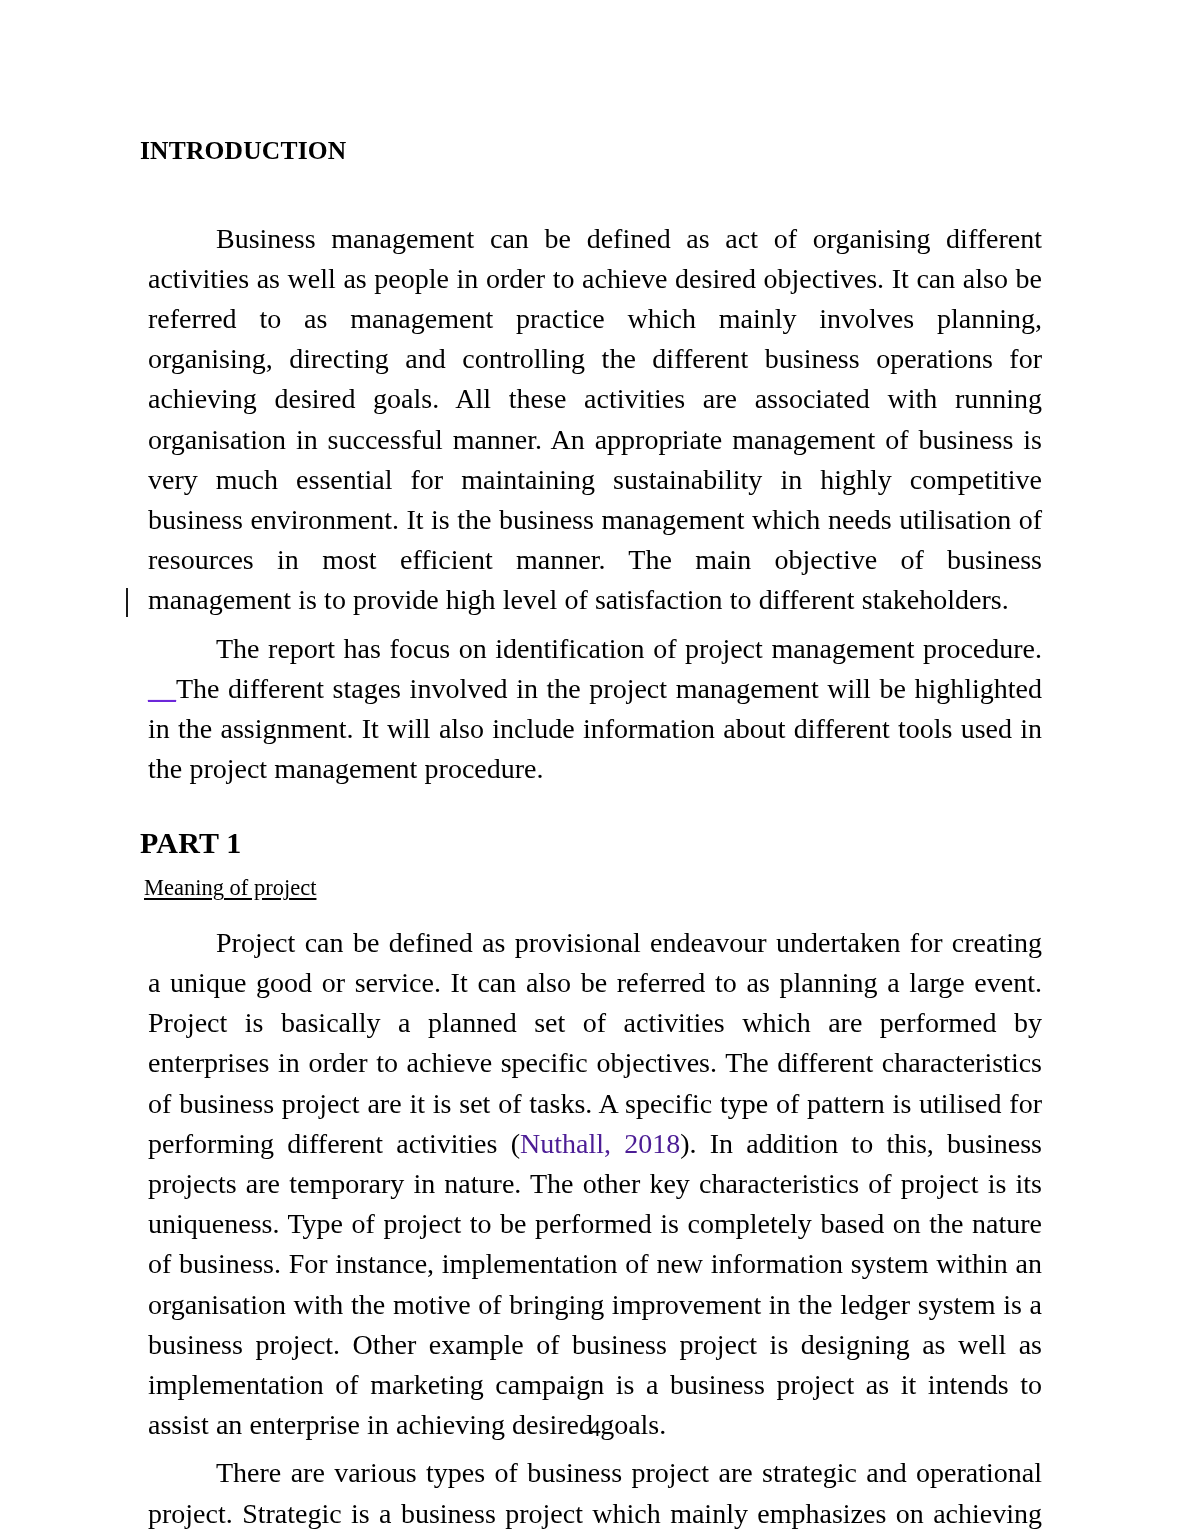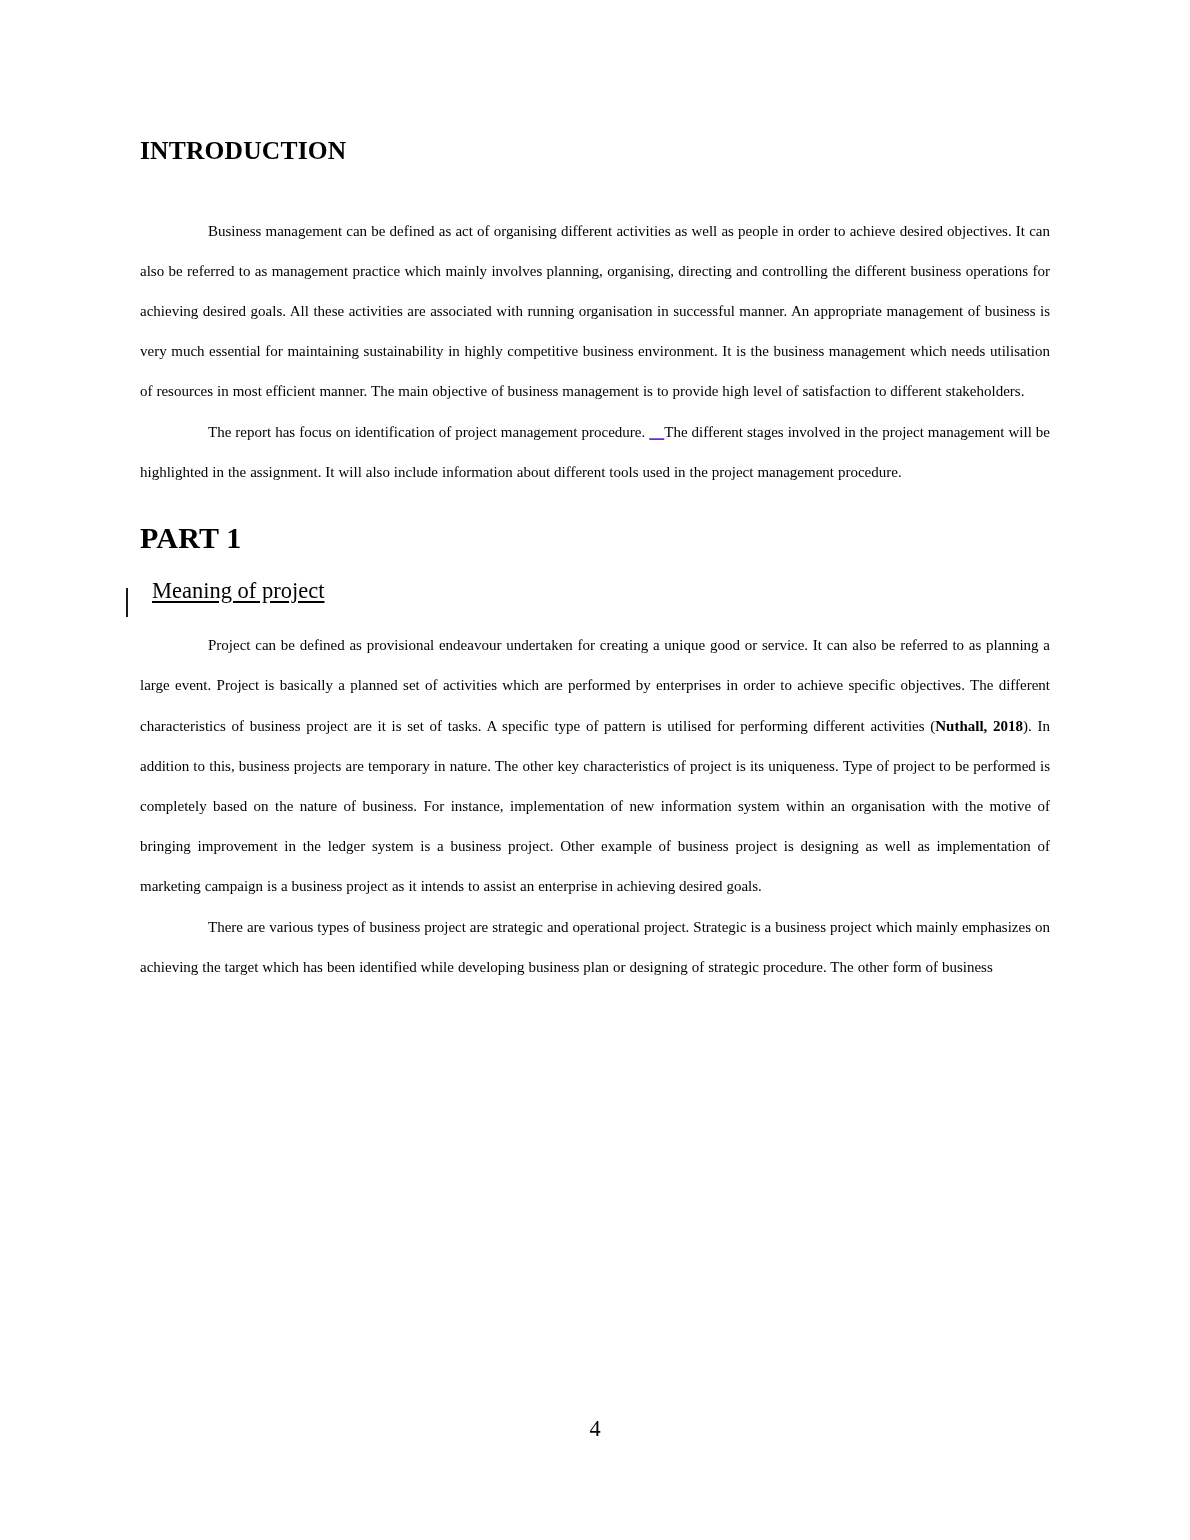--- a/index.html
+++ b/index.html
@@ -42,41 +42,40 @@
     margin: 0;
     line-height: 1.2;
     letter-spacing: 0.2px;
     font-family: "Liberation Serif", "DejaVu Serif", serif;
   }
   .sub-heading {
     font-size: 22.5px;
     font-weight: normal;
     text-decoration: underline;
     text-underline-offset: 3px;
-    margin: 12px;
+    margin: 4px;
     line-height: 1.3;
   }
   p.body-text {
-    font-size: 15px;
+    font-size: 28px;
     line-height: 40.2px;
     text-align: justify;
     text-justify: inter-word;
-    margin: 0;
+    margin: 8px;
     word-spacing: 0.2px;
   }
   p.indent {
     text-indent: 68px;
   }
   .spacer-after-heading { height: 44px; }
   .spacer-part { height: 28px; }
   .spacer-sub { height: 8px; }
 
   .citation {
-    color: #000000;
-    font-weight: bold;
+    color: #4c1d95;
   }
   .change-underscore {
     color: #6d28d9;
     text-decoration: underline;
     text-underline-offset: 2px;
   }
 
   
   .change-bar {
     position: absolute;

